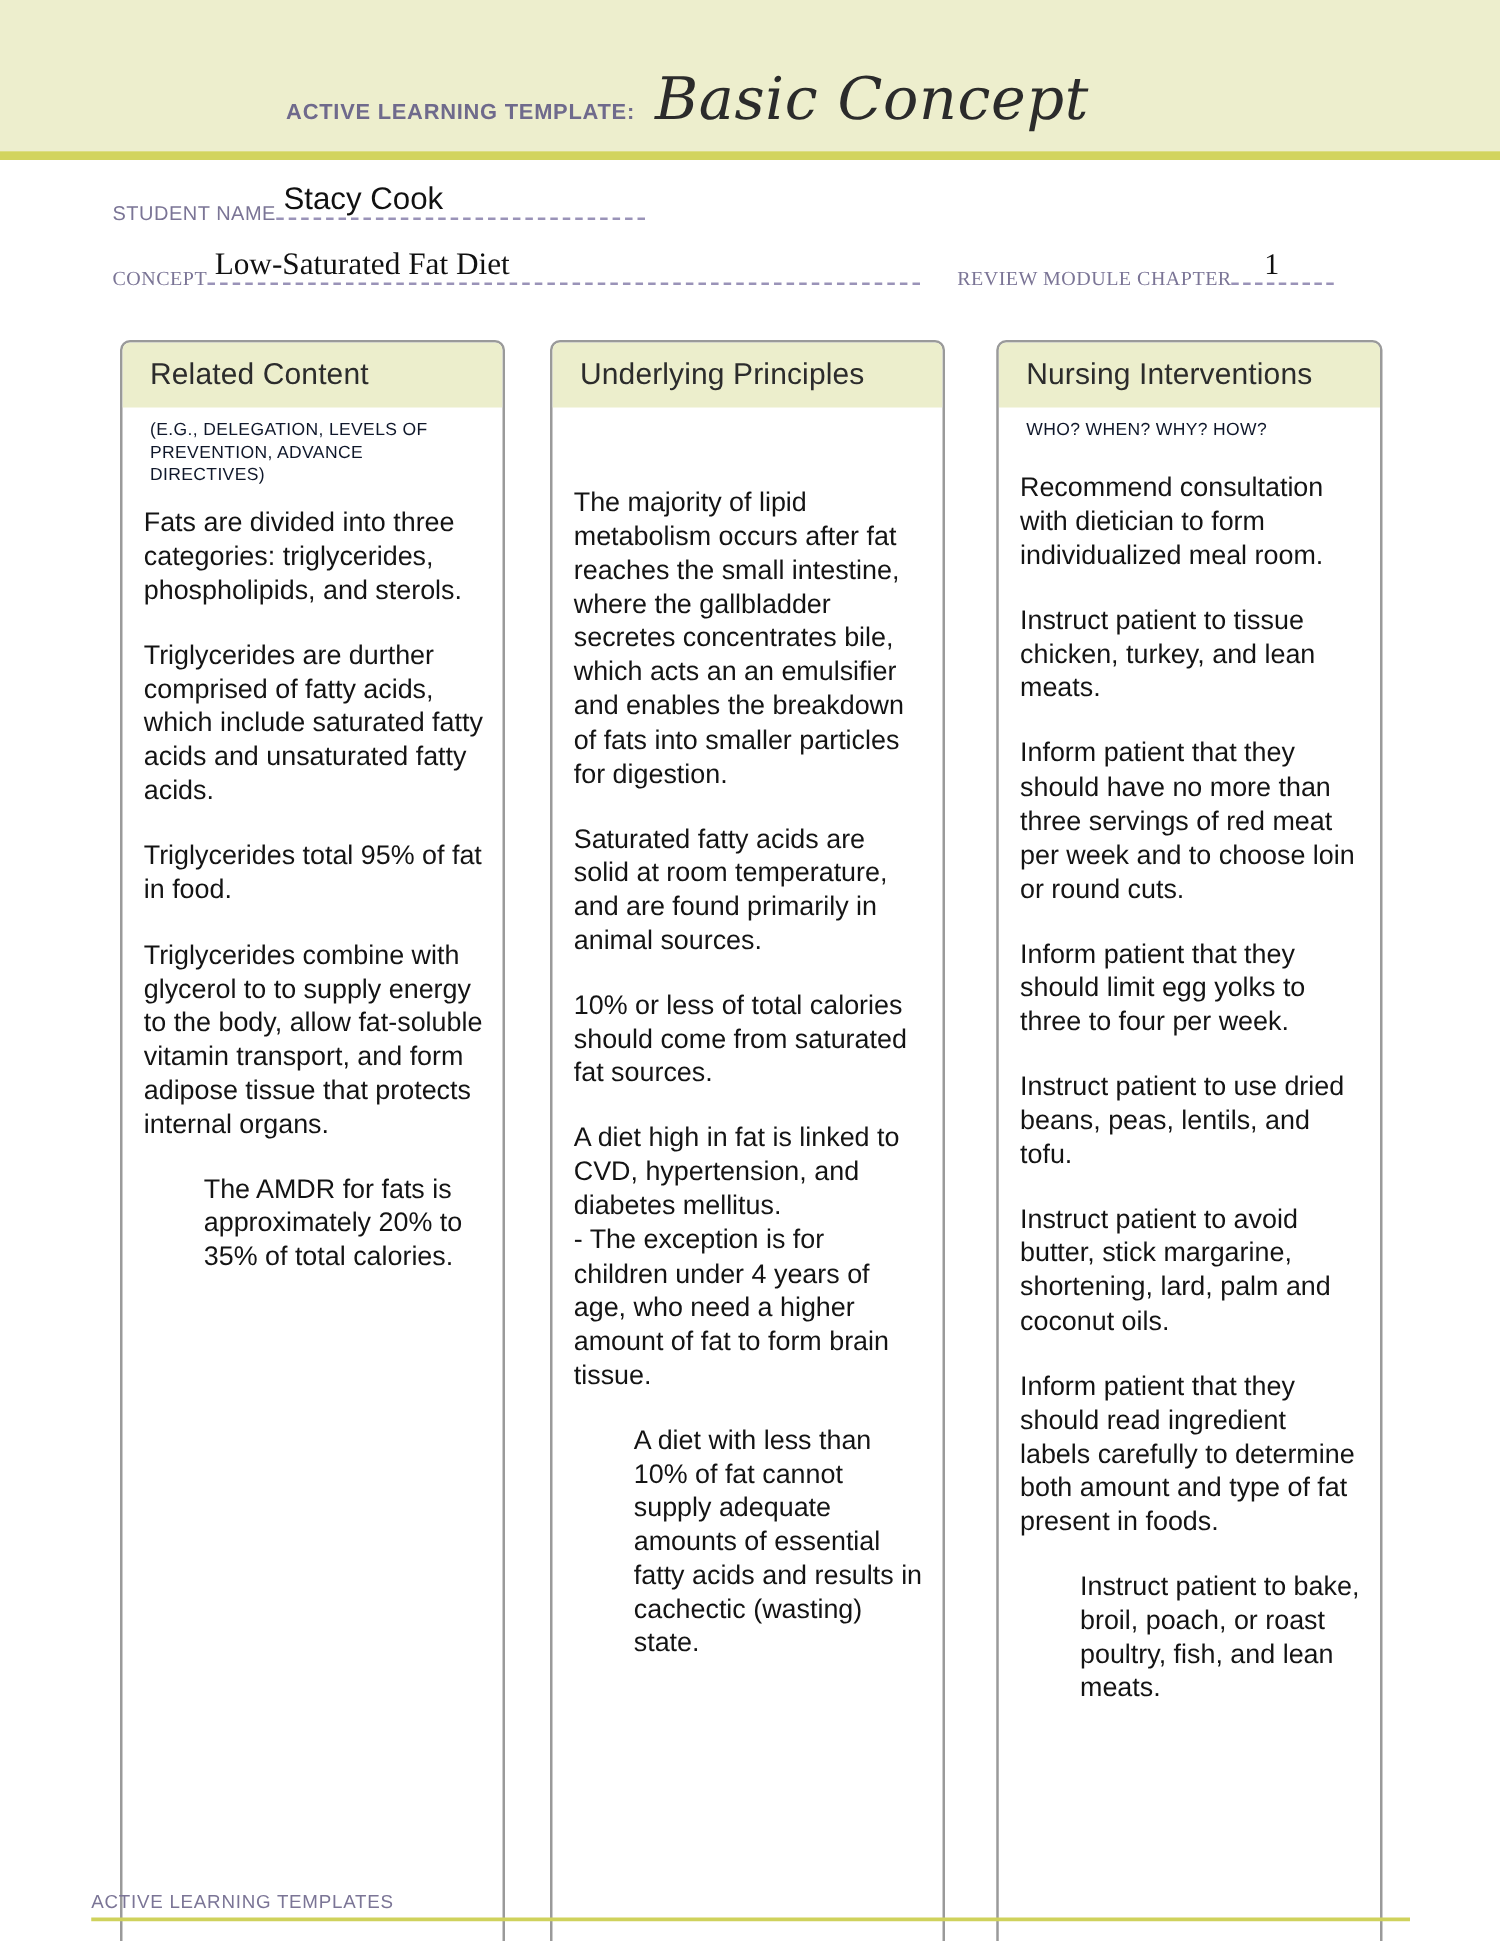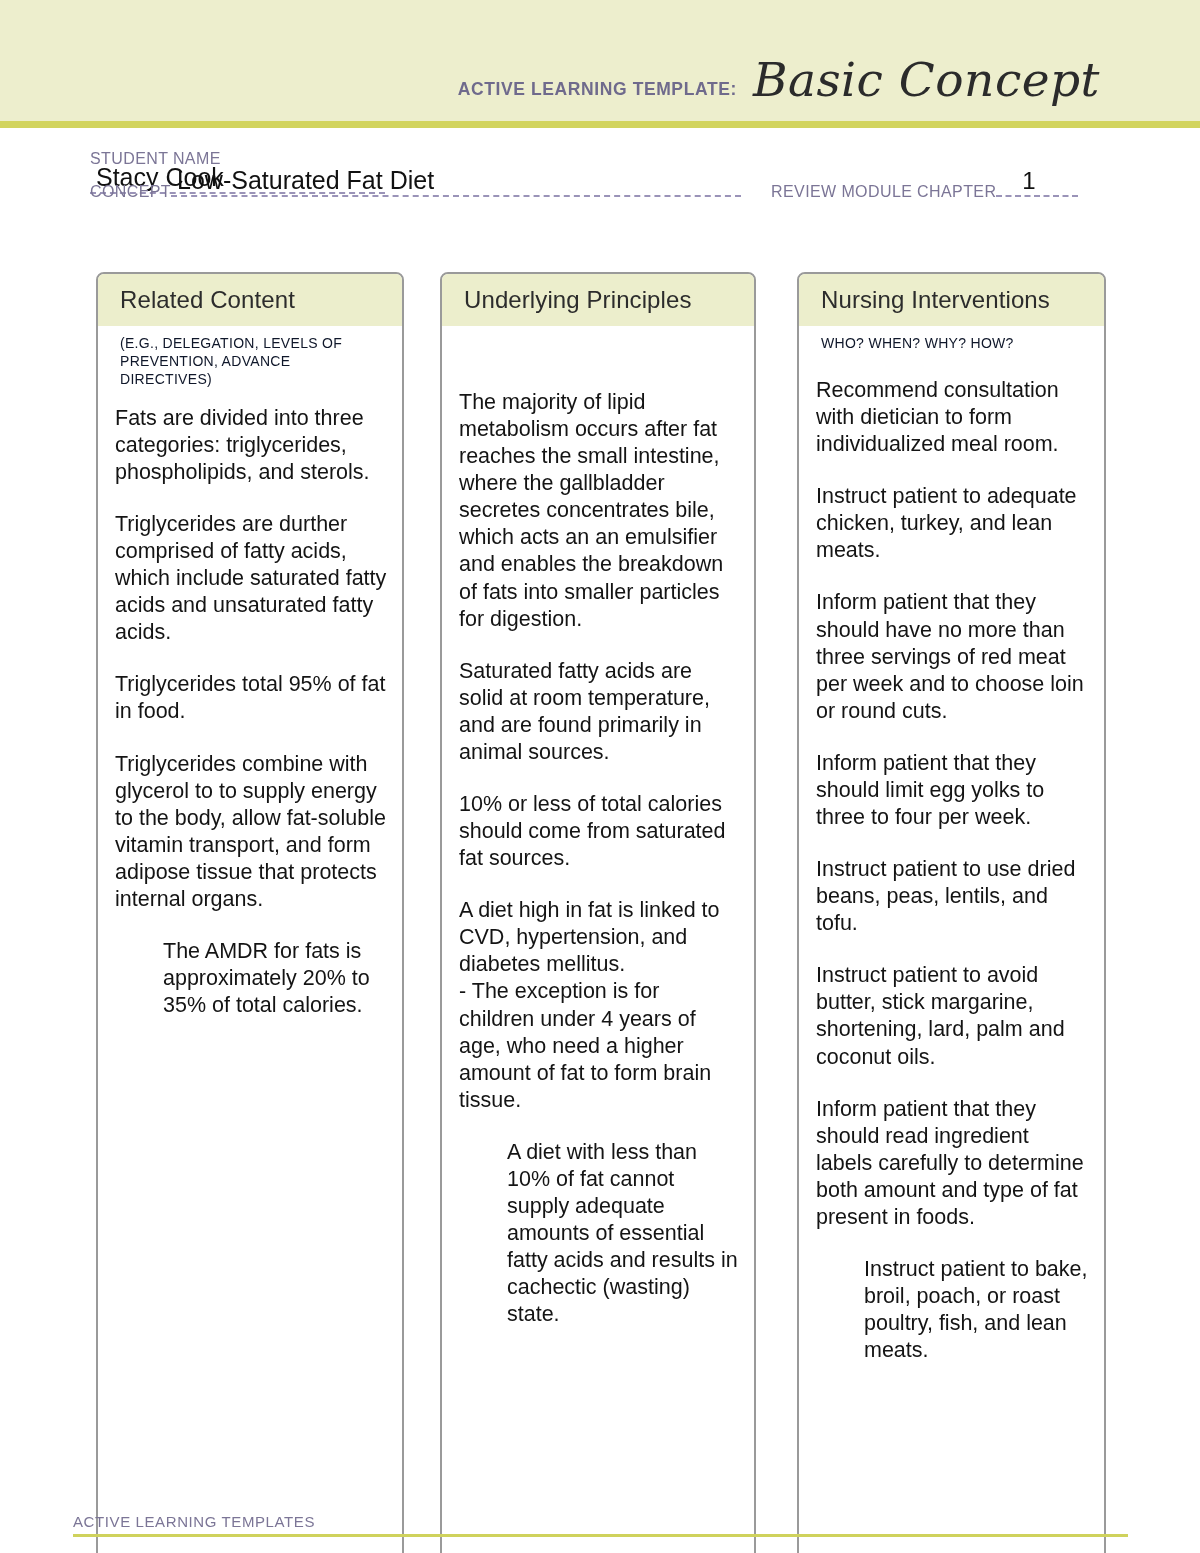--- a/index.html
+++ b/index.html
@@ -31,21 +31,21 @@
     height: 7px;
     background: #d2d45e;
   }
   .header-inner {
     position: absolute;
     left: 0; top: 0;
     width: 1100px;
     height: 121px;
     display: flex;
     align-items: flex-end;
-    justify-content: flex-end;
+    justify-content: center;
     padding-bottom: 14px;
     box-sizing: border-box;
   }
   .alt-kicker {
     font-family: "Liberation Sans", sans-serif;
     font-size: 17.5px;
     letter-spacing: 0.6px;
     color: #6f6a8c;
     text-transform: uppercase;
     font-weight: 600;
@@ -71,22 +71,22 @@
     height: 72px;
   }
   .meta-row {
     position: absolute;
     left: 0;
     width: 1020px;
     display: flex;
     align-items: baseline;
     white-space: nowrap;
   }
-  .meta-row.row1 { top: 0; flex-direction: column; }
-  .meta-row.row2 { top: 21px; }
+  .meta-row.row1 { top: 0; }
+  .meta-row.row2 { top: 52px; font-family: Liberation Serif, serif; }
 
   .meta-label {
     font-size: 16px;
     letter-spacing: 0.4px;
     color: #7b7596;
     text-transform: uppercase;
     flex: none;
   }
   .fill {
     position: relative;
@@ -259,21 +259,21 @@
   </div>
 </div>
 
 <div class="card card-3">
   <div class="card-head">
     <span class="card-head-title">Nursing Interventions</span>
   </div>
   <div class="card-sub">WHO? WHEN? WHY? HOW?</div>
   <div class="card-body">
     <p class="para">Recommend consultation with dietician to form individualized meal room.</p>
-    <p class="para">Instruct patient to adequate chicken, turkey, and lean meats.</p>
+    <p class="para">Instruct patient to tissue chicken, turkey, and lean meats.</p>
     <p class="para">Inform patient that they should have no more than three servings of red meat per week and to choose loin or round cuts.</p>
     <p class="para">Inform patient that they should limit egg yolks to three to four per week.</p>
     <p class="para">Instruct patient to use dried beans, peas, lentils, and tofu.</p>
     <p class="para">Instruct patient to avoid butter, stick margarine, shortening, lard, palm and coconut oils.</p>
     <p class="para">Inform patient that they should read ingredient labels carefully to determine both amount and type of fat present in foods.</p>
     <p class="para">Instruct patient to bake, broil, poach, or roast poultry, fish, and lean meats.</p>
   </div>
 </div>
 
 <div class="footer">

